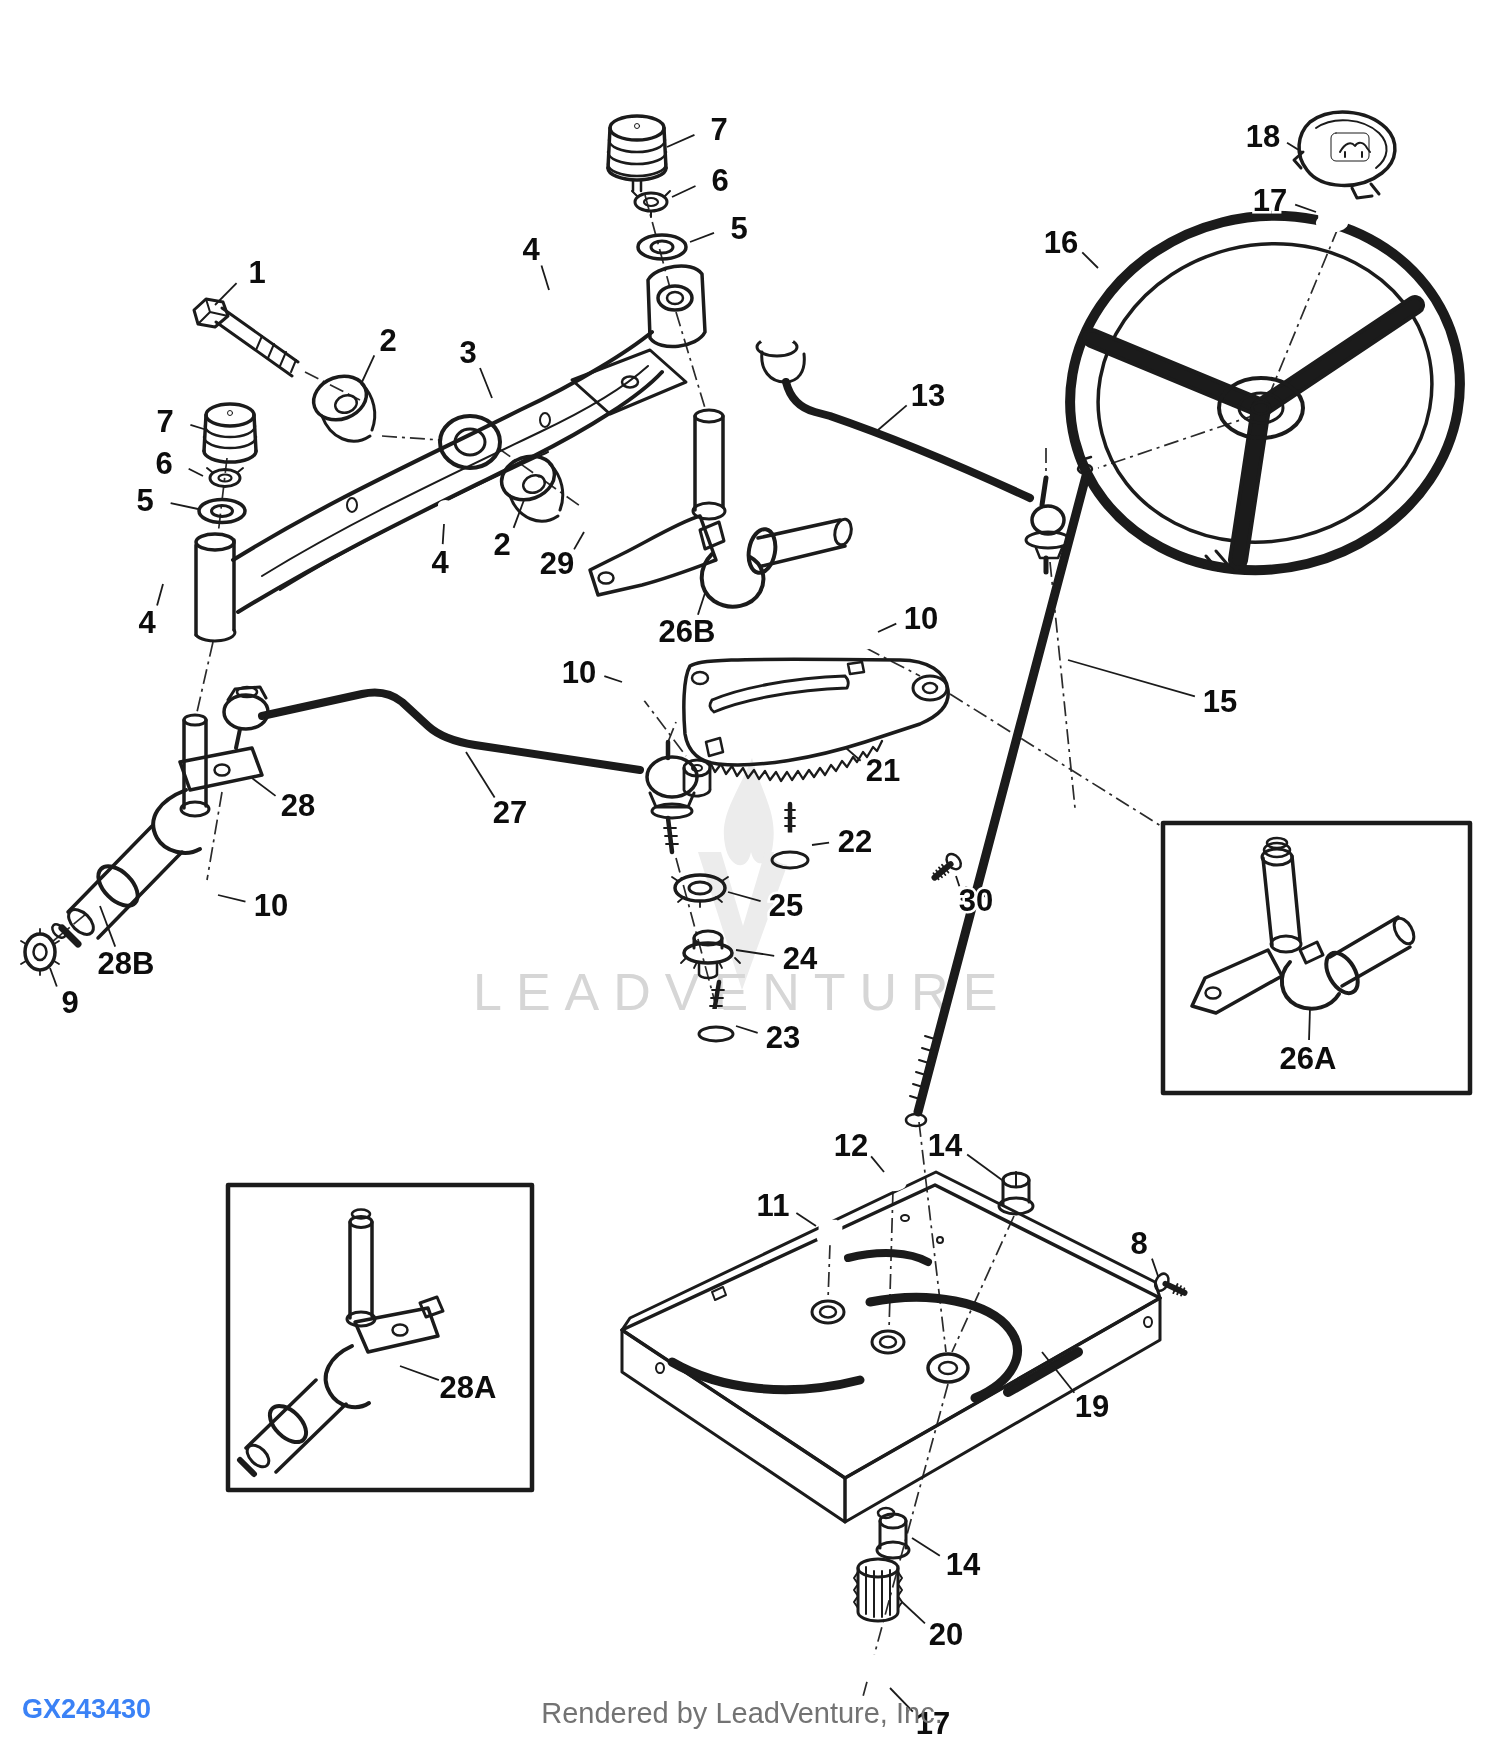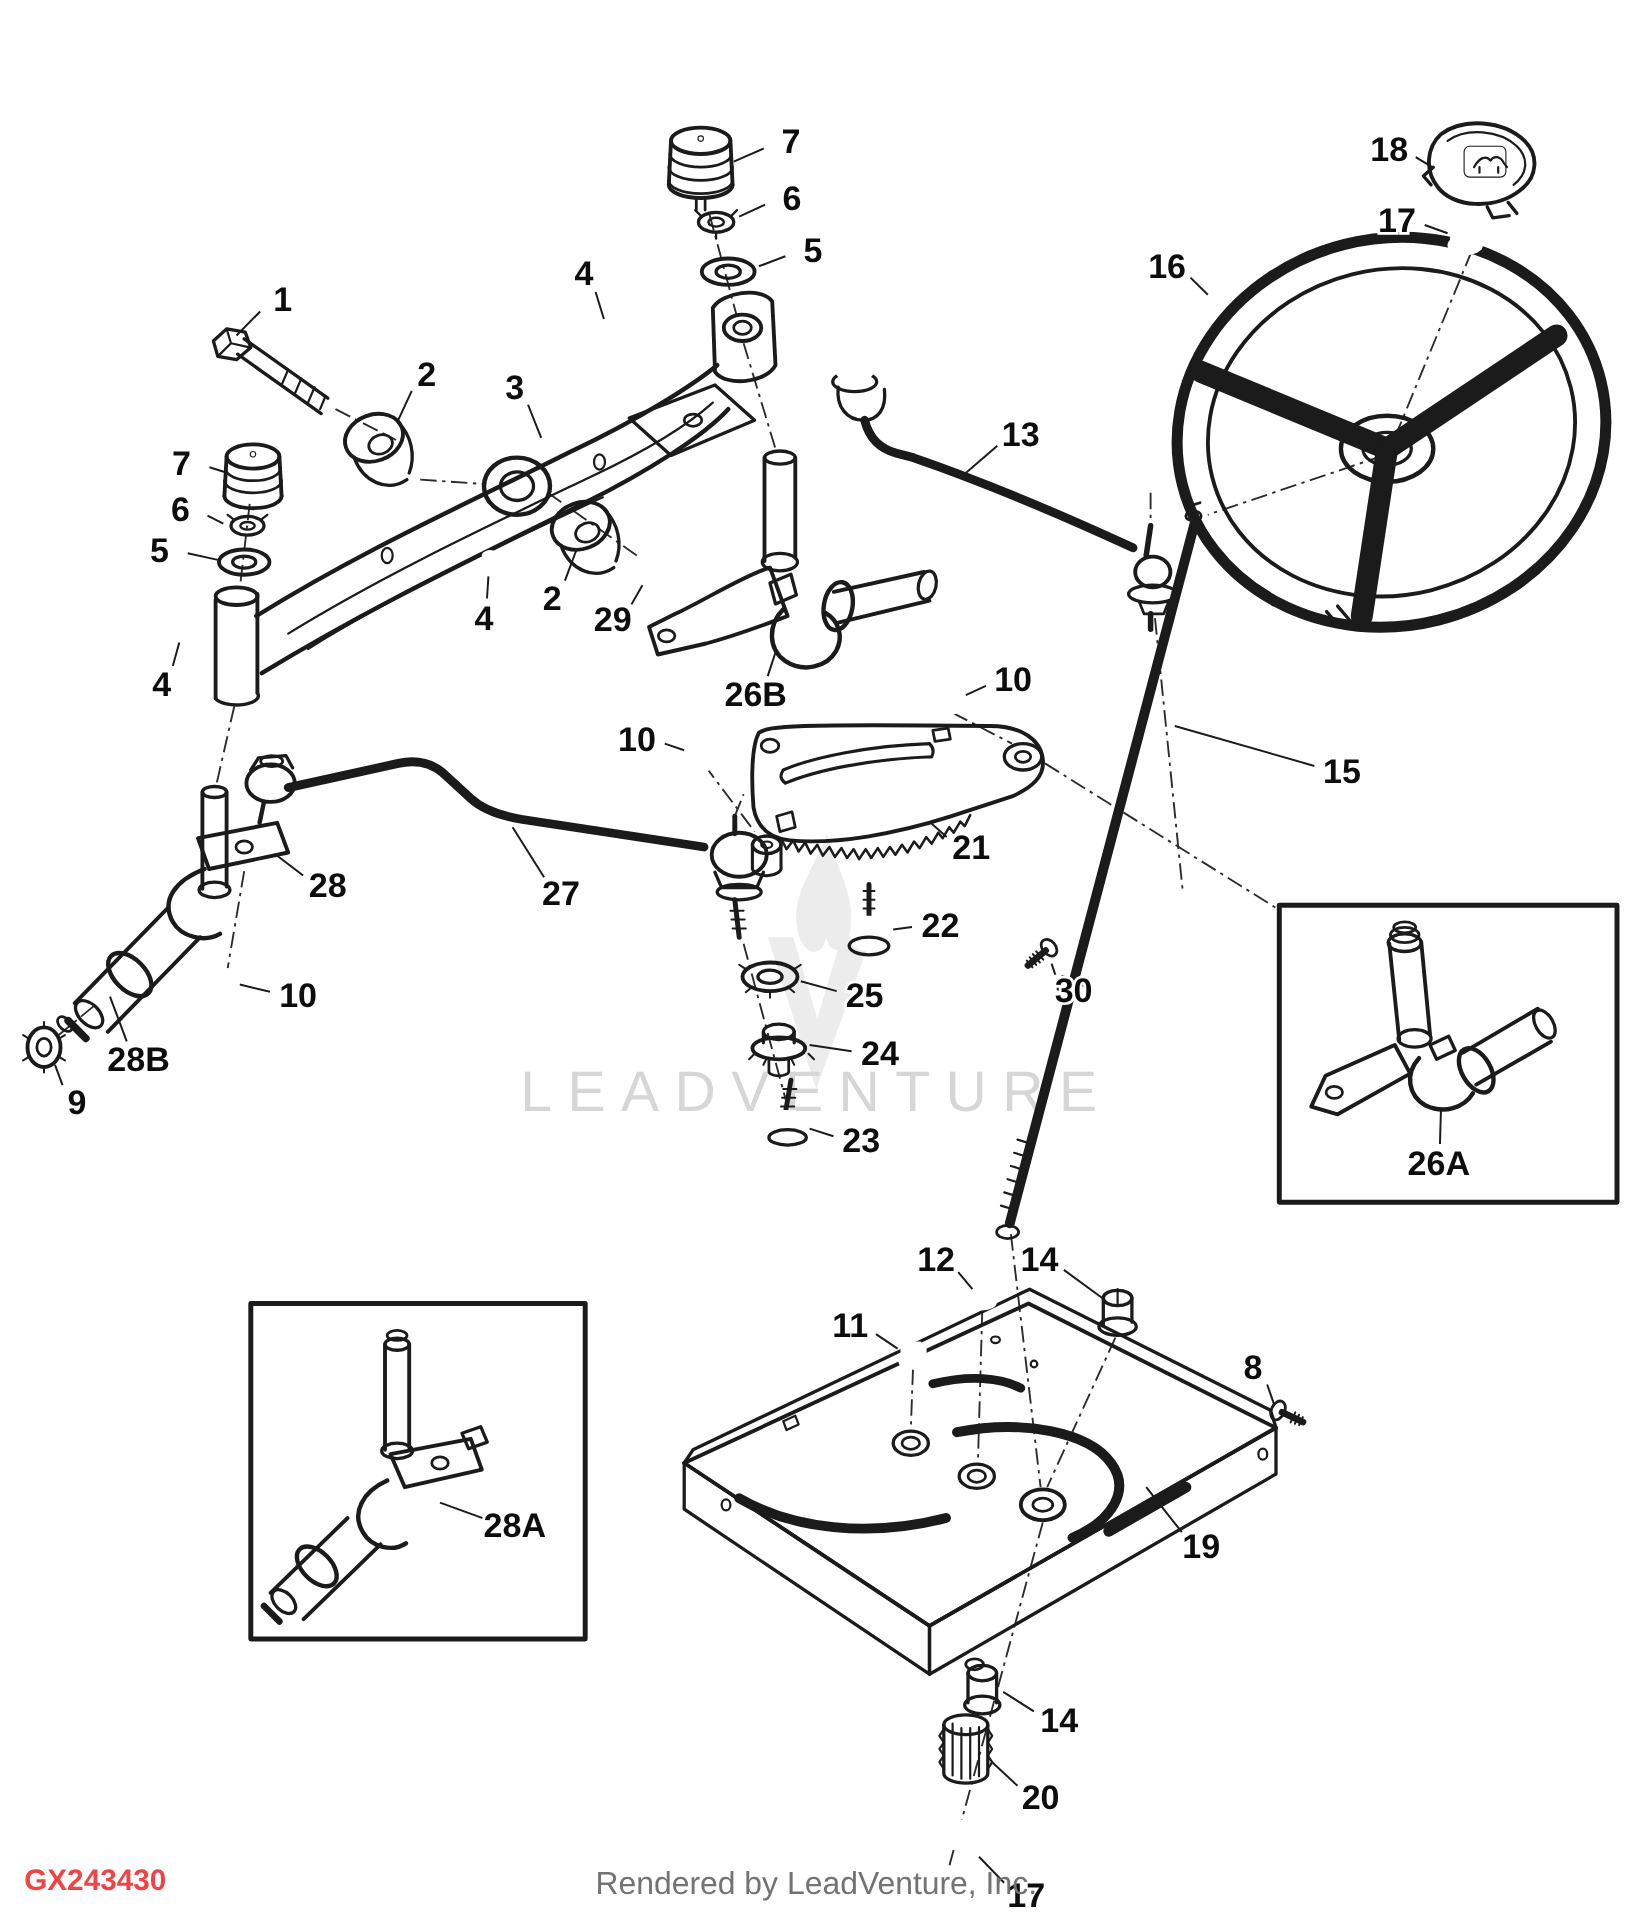--- a/index.html
+++ b/index.html
@@ -20,21 +20,21 @@
     text-anchor:middle; dominant-baseline:central;
     font:700 31px "Liberation Sans", sans-serif; fill:#0d0d0d;
     paint-order:stroke; stroke:#ffffff; stroke-width:5px;
   }
   .wm-text {
     font-family:"Liberation Sans", sans-serif; font-size:52px; font-weight:400;
     letter-spacing:14px; fill:#d6d6d6;
   }
   .footer-left {
     position:absolute; left:22px; top:1694px;
-    font:700 27px "Liberation Sans", sans-serif; color:#ef4444;
+    font:700 27px "Liberation Sans", sans-serif; color:#3b82f6;
   }
   .footer-center {
     position:absolute; left:0; width:1484px; top:1697px; text-align:center;
     font:400 29px "Liberation Sans", sans-serif; color:#737373;
   }
 </style>
 </head>
 <body>
 
 <div class="page">

